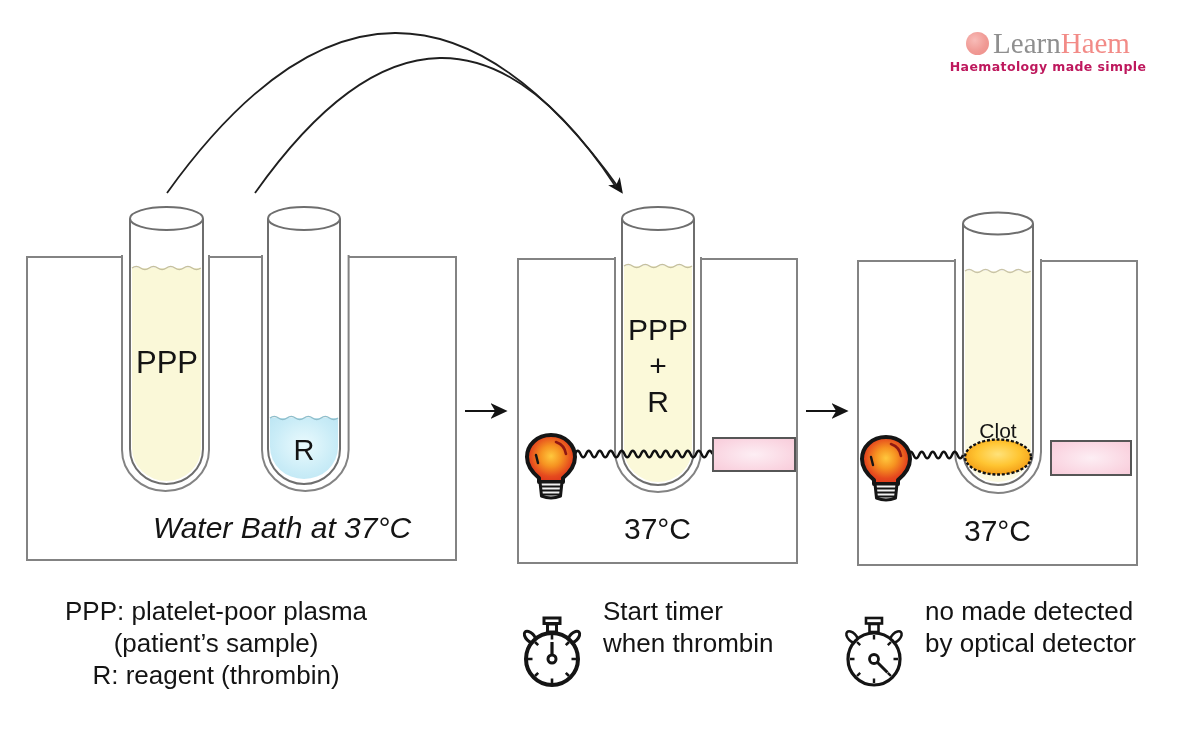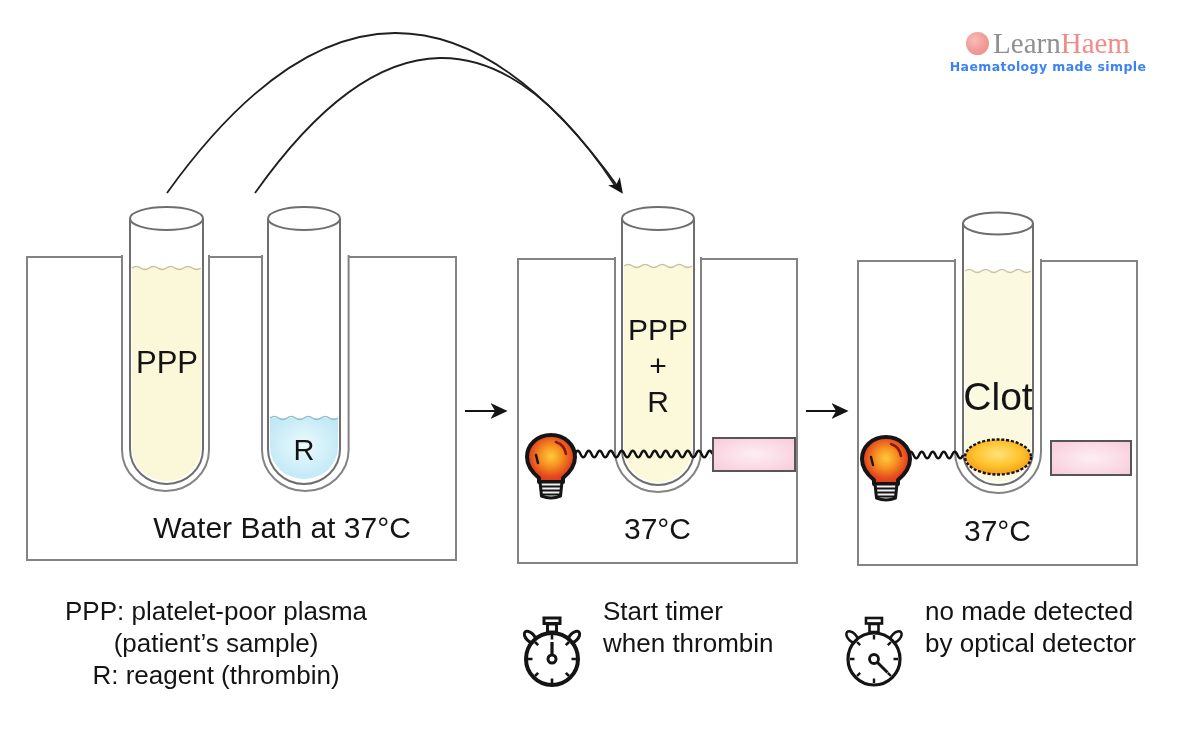--- a/index.html
+++ b/index.html
@@ -11,21 +11,21 @@
   .lbl{position:absolute;text-align:center;white-space:nowrap;}
   .note{position:absolute;font-size:26px;line-height:32px;text-align:left;}
   .tube-lines{position:absolute;text-align:center;font-size:30px;line-height:36px;}
   .logo{position:absolute;left:948px;top:28px;width:200px;text-align:center;}
   .logo-row{display:flex;align-items:center;justify-content:center;gap:4px;
     font-family:"Liberation Serif","DejaVu Serif",serif;font-size:29px;line-height:30px;}
   .logo-dot{display:inline-block;width:23px;height:23px;border-radius:50%;
     background:radial-gradient(circle at 38% 35%,#f8bcb8 0%,#f09a95 55%,#ee8d88 100%);}
   .logo-learn{color:#8f8f8f;}
   .logo-haem{color:#f28b87;}
-  .logo-tagline{margin-top:1px;font-size:12.5px;font-weight:700;letter-spacing:.4px;color:#3b82f6;
+  .logo-tagline{margin-top:1px;font-size:12.5px;font-weight:700;letter-spacing:.4px;color:#be185d;
     font-family:"DejaVu Sans",sans-serif;}
 </style>
 </head>
 <body>
 
 <div id="canvas">
 
 <svg id="art" width="1200" height="751" viewBox="0 0 1200 751">
   <defs>
     <marker id="ah" viewBox="0 0 10 10" refX="7.5" refY="5" markerWidth="9" markerHeight="9" orient="auto-start-reverse">
@@ -144,30 +144,30 @@
     <ellipse cx="22" cy="-22" rx="7" ry="4" transform="rotate(-45 22 -22)" stroke-width="2.6" fill="#ffffff"></ellipse>
     <circle cx="0" cy="0" r="26" stroke-width="3.2" fill="#ffffff"></circle>
     <path stroke-width="2.4" d="M0,-24 L0,-19.5 M17,-17 L13.8,-13.8 M24,0 L19.5,0 M17,17 L13.8,13.8 M0,24 L0,19.5 M-17,17 L-13.8,13.8 M-24,0 L-19.5,0 M-17,-17 L-13.8,-13.8"></path>
     <line x1="2.5" y1="2.5" x2="13.5" y2="13.5" stroke-width="3"></line>
     <circle cx="0" cy="0" r="4.5" stroke-width="2.8" fill="#ffffff"></circle>
   </g>
 </svg>
 
   <div class="lbl" style="left:107px;top:345px;width:120px;font-size:31px;">PPP</div>
   <div class="lbl" style="left:244px;top:434px;width:120px;font-size:29px;">R</div>
-  <div class="lbl" style="left:27px;top:511px;width:510px;font-size:30px;">Water Bath at 37°C</div>
+  <div class="lbl" style="left:27px;top:511px;width:510px;font-size:30px;font-style:italic;">Water Bath at 37°C</div>
 
   <div class="tube-lines" style="left:598px;top:312px;width:120px;">
     <div>PPP</div>
     <div>+</div>
     <div>R</div>
   </div>
   <div class="lbl" style="left:518px;top:512px;width:279px;font-size:30px;">37°C</div>
 
-  <div class="lbl" style="left:938px;top:375px;width:120px;font-size:39px;">Clot</div>
+  <div class="lbl" style="left:938px;top:419px;width:120px;font-size:21px;">Clot</div>
   <div class="lbl" style="left:858px;top:514px;width:279px;font-size:30px;">37°C</div>
 
   <div class="note" style="left:65px;top:595px;text-align:center;">
     <div>PPP: platelet-poor plasma</div>
     <div>(patient’s sample)</div>
     <div>R: reagent (thrombin)</div>
   </div>
 
   <div class="note" style="left:603px;top:595px;">
     <div>Start timer</div>

